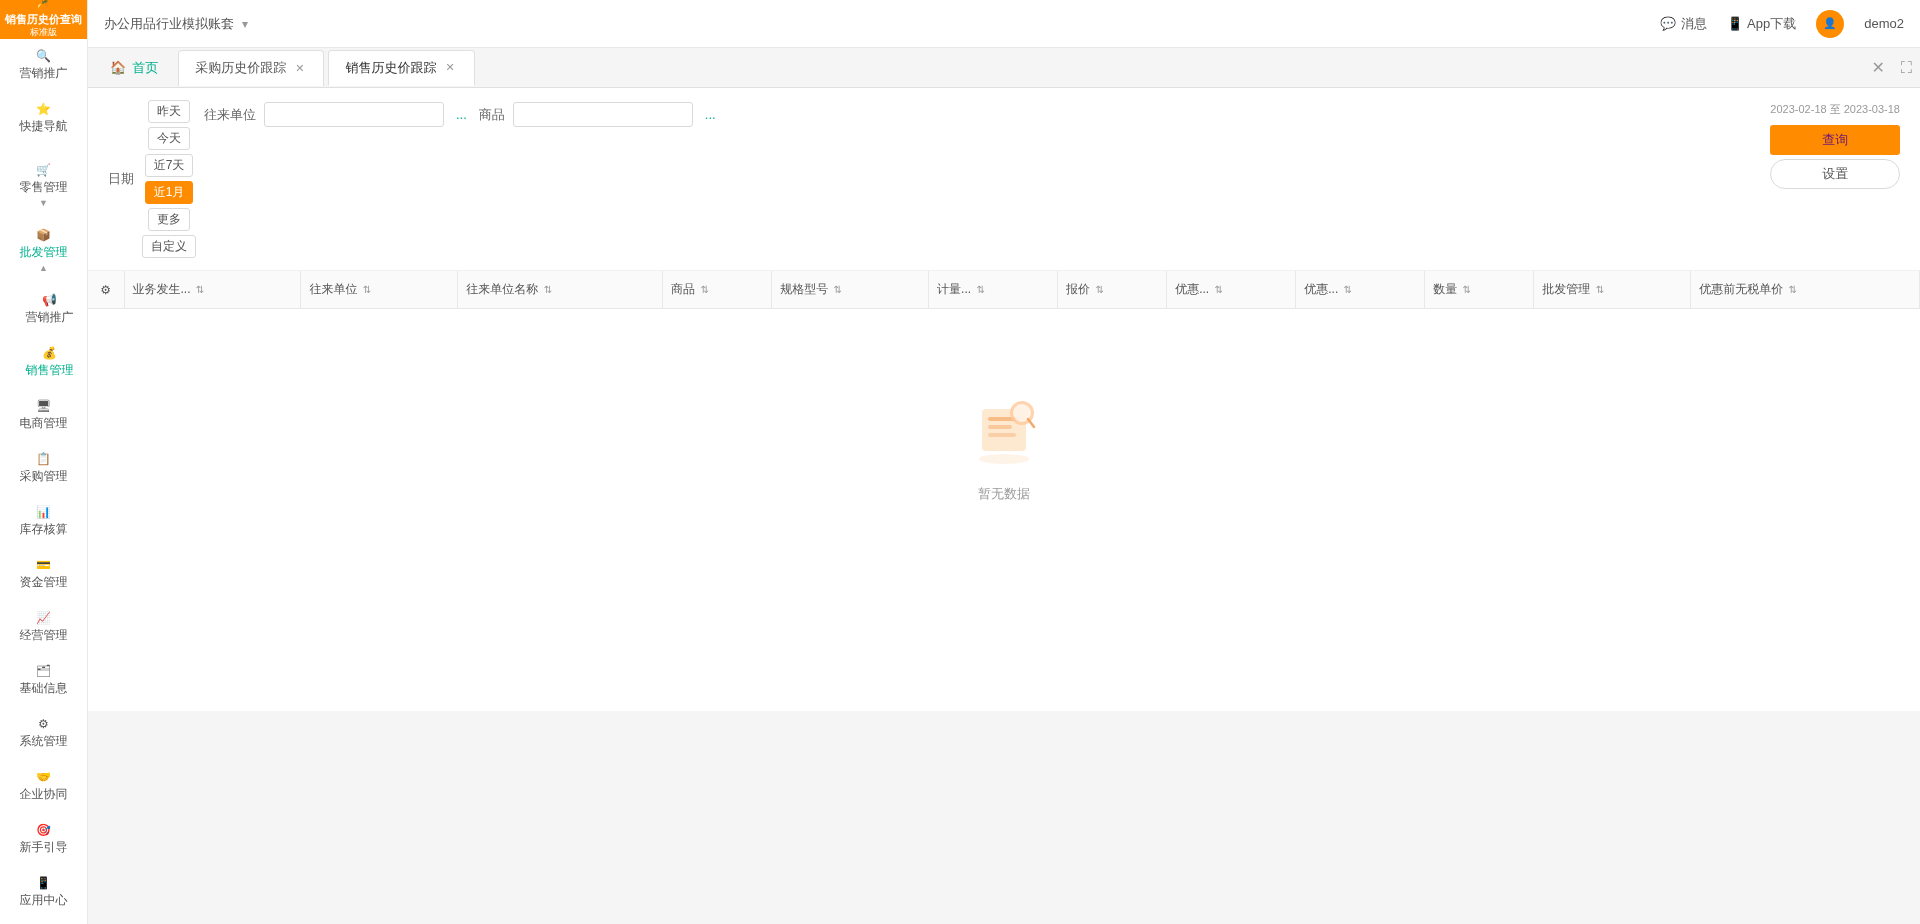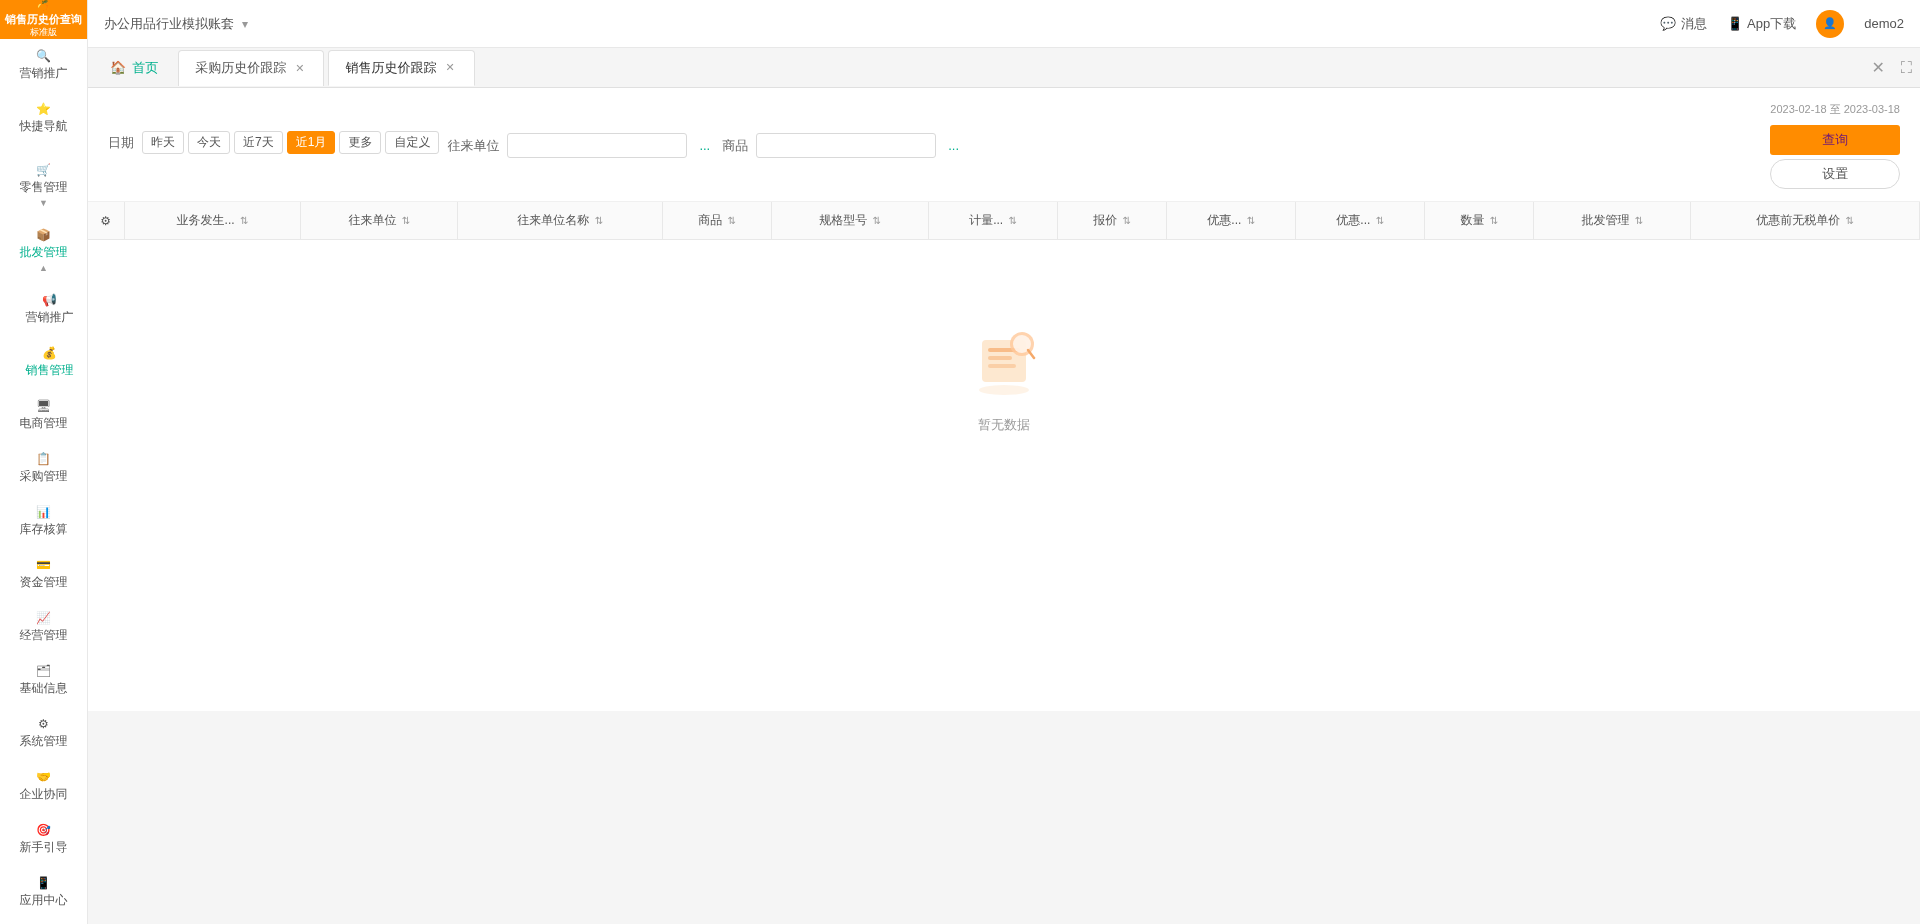--- a/index.html
+++ b/index.html
@@ -40,34 +40,34 @@
     .content-header { padding: 16px 20px 12px 20px; border-bottom: 1px solid #f0f0f0; display: flex; align-items: center; justify-content: space-between; flex-shrink: 0; }
     .content-title { font-size: 16px; font-weight: 600; color: #333; }
     .content-header-actions { display: flex; align-items: center; gap: 16px; }
     .header-action-item { display: flex; align-items: center; gap: 4px; font-size: 13px; color: #555; cursor: pointer; }
     .header-action-checkbox { width: 14px; height: 14px; accent-color: #00b08d; }
 
     
     .search-area { padding: 12px 20px; border-bottom: 1px solid #f0f0f0; display: flex; align-items: center; gap: 20px; flex-wrap: wrap; flex-shrink: 0; }
     .search-field { display: flex; align-items: center; gap: 8px; }
     .search-label { font-size: 13px; color: #666; white-space: nowrap; }
-    .date-filters { display: flex; align-items: center; gap: 4px; }
+    .date-filters { display: flex; align-items: center; gap: 4px; flex-direction: column; }
     .date-btn { padding: 2px 8px; font-size: 12px; border: 1px solid #d9d9d9; border-radius: 3px; cursor: pointer; color: #555; background: #fff; }
     .date-btn.active { background: #ff8c00; color: #fff; border-color: #ff8c00; }
     .date-range { font-size: 12px; color: #999; margin-left: 4px; text-align: right; }
     .search-input { border: 1px solid #d9d9d9; border-radius: 3px; padding: 4px 8px; font-size: 13px; width: 200px; outline: none; color: #333; }
     .search-dots { color: #00b08d; font-size: 13px; cursor: pointer; padding: 0 4px; }
     .search-btn { background: #ff8c00; color: #701a75; border: none; border-radius: 3px; padding: 6px 20px; font-size: 13px; cursor: pointer; }
     .settings-btn { background: #fff; color: #555; border: 1px solid #d9d9d9; border-radius: 15px; padding: 5px 16px; font-size: 13px; cursor: pointer; }
 
     
     .table-area { flex: 1; overflow: auto; }
     table { width: 100%; border-collapse: collapse; font-size: 12px; }
     thead tr { background: #fafafa; border-bottom: 1px solid #e8e8e8; }
-    thead th { padding: 10px 8px; text-align: center; font-weight: 500; color: #555; border-right: 1px solid #e8e8e8; white-space: nowrap; cursor: pointer; user-select: none; }
+    thead th { padding: 10px 8px; text-align: left; font-weight: 500; color: #555; border-right: 1px solid #e8e8e8; white-space: nowrap; cursor: pointer; user-select: none; }
     thead th .sort-icon { color: #999; font-size: 10px; margin-left: 2px; }
     .settings-col { width: 36px; text-align: center; }
 
     
     .empty-state { display: flex; flex-direction: column; align-items: center; justify-content: center; padding: 80px 0; gap: 16px; }
     .empty-icon { width: 80px; height: 80px; position: relative; }
     .empty-text { color: #999; font-size: 13px; }
 
     
     ::-webkit-scrollbar { width: 6px; height: 6px; }

